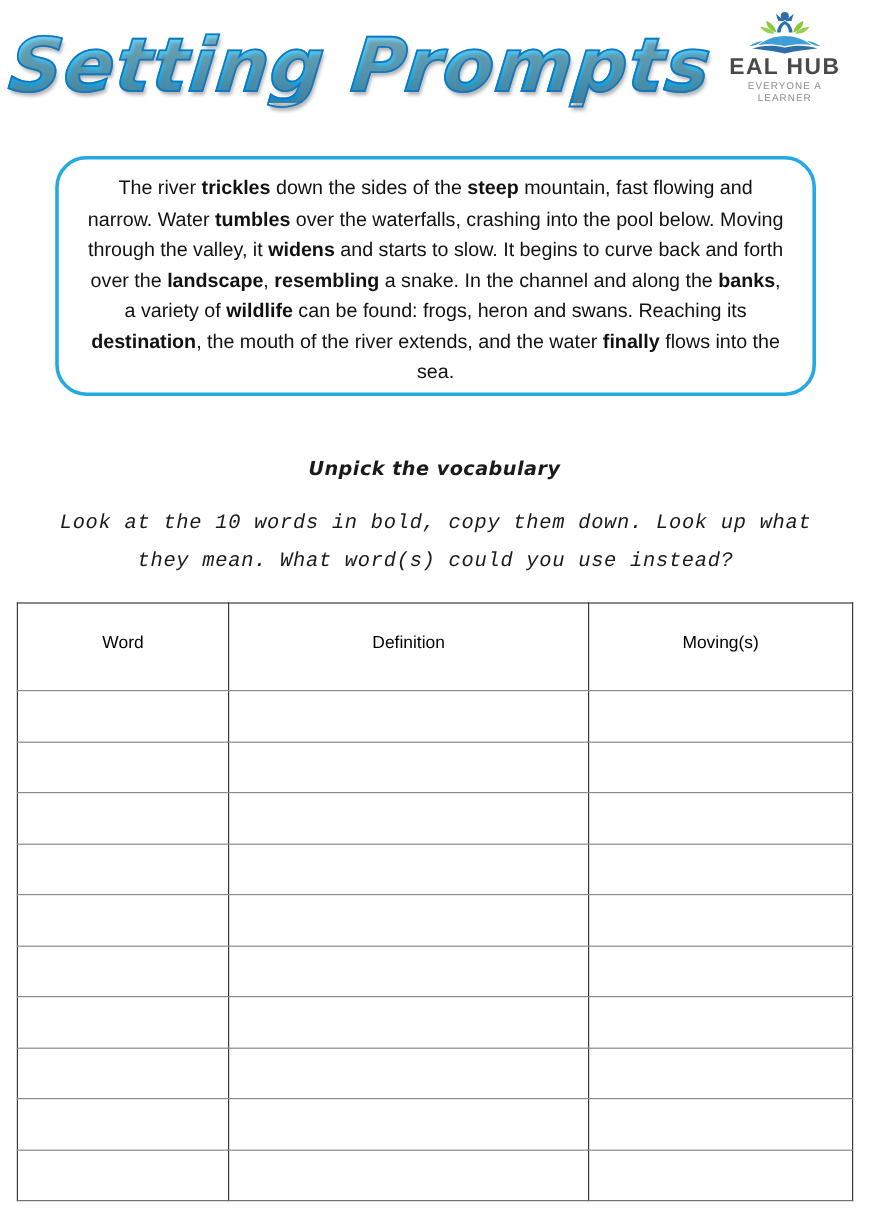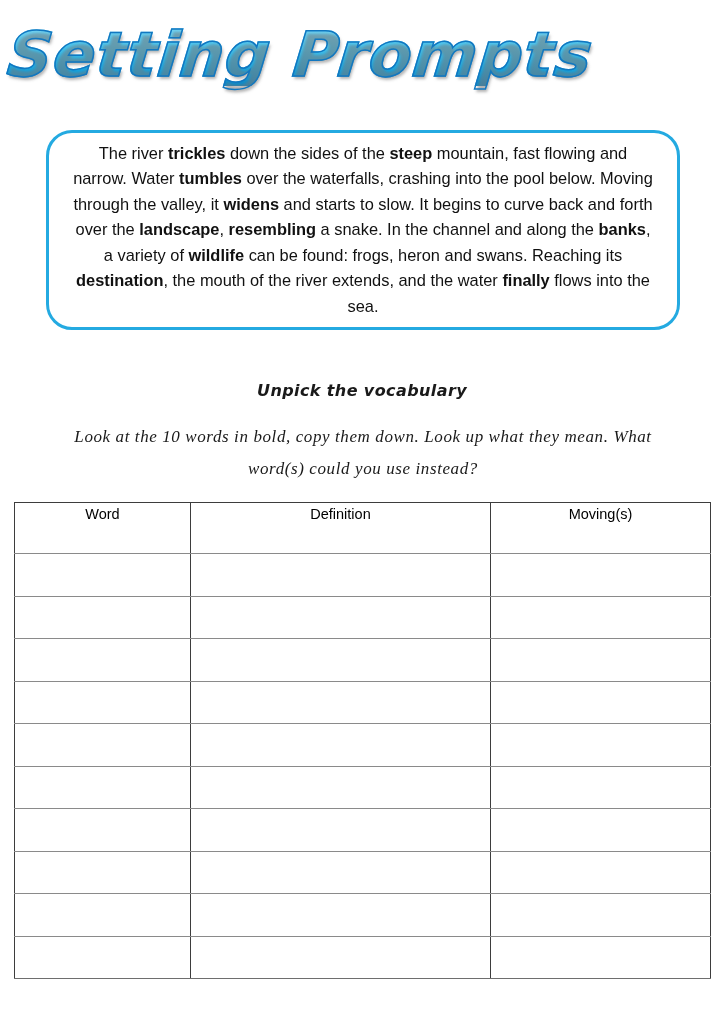--- a/index.html
+++ b/index.html
@@ -87,23 +87,23 @@
     position: absolute;
     left: 46px;
     top: 130px;
     width: 634px;
     height: 200px;
     box-sizing: border-box;
     border: 3px solid #24aae1;
     border-radius: 26px;
     background: #ffffff;
     display: flex;
-    align-items: center;
+    align-items: flex-start;
     justify-content: center;
-    padding: 24px 22px;
+    padding: 12px 22px;
   }
   .passage-text {
     font-family: "Liberation Sans", sans-serif;
     font-size: 16.4px;
     line-height: 25.5px;
     text-align: center;
     color: #111111;
     margin: 0;
   }
   .passage-text b { font-weight: bold; }
@@ -121,21 +121,21 @@
     font-size: 16px;
     letter-spacing: 0.4px;
     color: #1a1a1a;
   }
   .activity-instructions {
     position: absolute;
     left: 46px;
     top: 421px;
     width: 634px;
     text-align: center;
-    font-family: Liberation Serif, serif;
+    font-family: Liberation Mono, monospace;
     font-style: italic;
     font-size: 17px;
     line-height: 32px;
     letter-spacing: 0.6px;
     color: #1a1a1a;
   }
 
   
   .vocab-table {
     position: absolute;
@@ -151,21 +151,21 @@
     padding: 0;
     margin: 0;
   }
   .vocab-table col.c-word  { width: 176px; }
   .vocab-table col.c-def   { width: 300px; }
   .vocab-table col.c-syn   { width: 220px; }
 
   .vocab-table thead th {
     height: 47px;
     vertical-align: top;
-    padding-top: 3px;
+    padding-top: 25px;
     font-family: "Liberation Sans", sans-serif;
     font-weight: normal;
     font-size: 14.5px;
     text-align: center;
     color: #000000;
     border-bottom: 1px solid #8a8a8a;
   }
   .vocab-table tbody td {
     height: 41.5px;
     border-top: 1px solid #8a8a8a;
@@ -179,20 +179,41 @@
 </style>
 </head>
 <body>
 
 <div class="header">
 
   <div class="title-wrap">
     <div class="worksheet-title">Setting Prompts</div>
   </div>
 
+  <div class="logo">
+    <svg class="logo-mark" viewBox="0 0 108 38">
+
+      <circle cx="54" cy="5.5" r="3.4" fill="#2e6fa8"></circle>
+      <path d="M54 9.5 C50.5 11 48 14 47.5 19 L50.5 19 C51 15 52.5 12.8 54 12.2 C55.5 12.8 57 15 57.5 19 L60.5 19 C60 14 57.5 11 54 9.5 Z" fill="#2e6fa8"></path>
+      <path d="M54 9.8 L46.5 3.5 L48.5 9.6 Z" fill="#2e6fa8"></path>
+      <path d="M54 9.8 L61.5 3.5 L59.5 9.6 Z" fill="#2e6fa8"></path>
+
+      <path d="M47 19 C42 18 39 14.5 38.5 9.5 C43 11 46 14.5 47 19 Z" fill="#8cc63f"></path>
+      <path d="M61 19 C66 18 69 14.5 69.5 9.5 C65 11 62 14.5 61 19 Z" fill="#8cc63f"></path>
+      <path d="M45.5 20 C40 20.5 36 18.5 33.5 14.5 C38.5 14.5 43 16.5 45.5 20 Z" fill="#9ad04f"></path>
+      <path d="M62.5 20 C68 20.5 72 18.5 74.5 14.5 C69.5 14.5 65 16.5 62.5 20 Z" fill="#9ad04f"></path>
+
+      <path d="M54 22 C46 22 38.5 24.5 32 29.5 C39 28.5 46.5 28.8 54 30.5 C61.5 28.8 69 28.5 76 29.5 C69.5 24.5 62 22 54 22 Z" fill="#3d9fd6"></path>
+      <path d="M54 31.5 C45 29.5 35.5 29.5 27 32.5 C36 33.5 45 34.5 54 36.5 C63 34.5 72 33.5 81 32.5 C72.5 29.5 63 29.5 54 31.5 Z" fill="#2e6fa8"></path>
+      <path d="M24 30.5 C28 28 32 26.5 36 26 C32.5 28.5 29 30.5 24 30.5 Z" fill="#3d9fd6"></path>
+      <path d="M84 30.5 C80 28 76 26.5 72 26 C75.5 28.5 79 30.5 84 30.5 Z" fill="#3d9fd6"></path>
+    </svg>
+    <div class="logo-name">EAL HUB</div>
+    <div class="logo-tagline">EVERYONE A LEARNER</div>
+  </div>
 </div>
 
 <div class="passage-box">
   <p class="passage-text" id="passage-text"><span>The river </span><b>trickles</b><span> down the sides of the </span><b>steep</b><span> mountain, fast flowing and narrow. Water </span><b>tumbles</b><span> over the waterfalls, crashing into the pool below. Moving through the valley, it </span><b>widens</b><span> and starts to slow. It begins to curve back and forth over the </span><b>landscape</b><span>, </span><b>resembling</b><span> a snake. In the channel and along the </span><b>banks</b><span>, a variety of </span><b>wildlife</b><span> can be found: frogs, heron and swans. Reaching its </span><b>destination</b><span>, the mouth of the river extends, and the water </span><b>finally</b><span> flows into the sea.</span></p>
 </div>
 
 <div class="activity-heading">Unpick the vocabulary</div>
 
 <div class="activity-instructions">Look at the 10 words in bold, copy them down. Look up what they mean. What word(s) could you use instead?</div>
 

